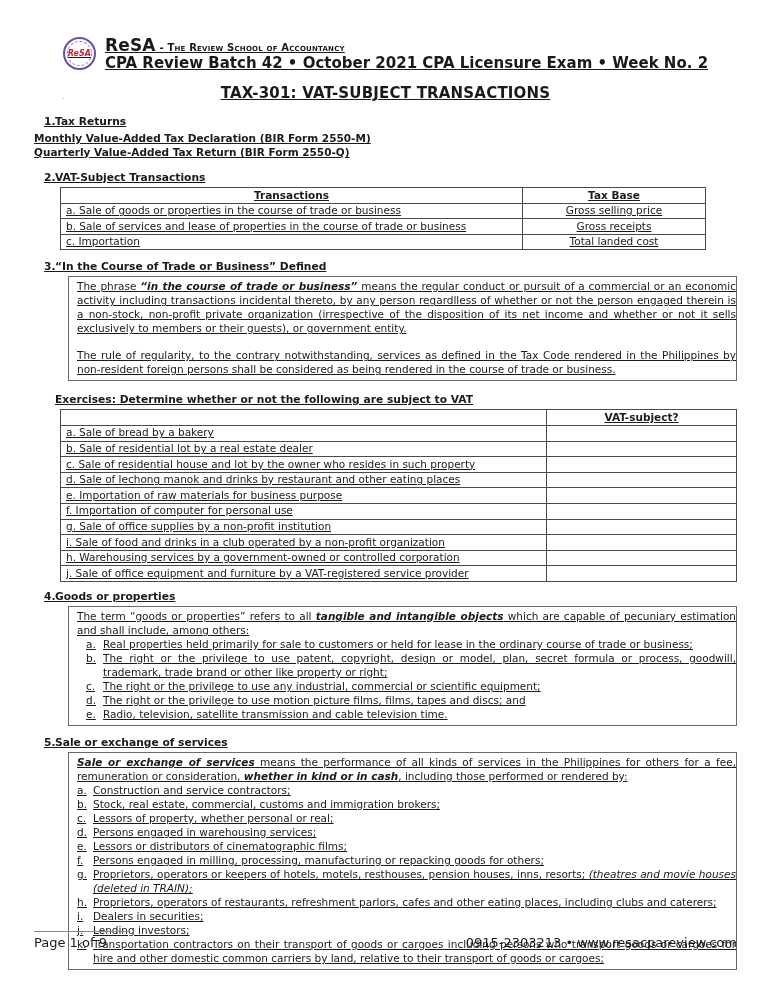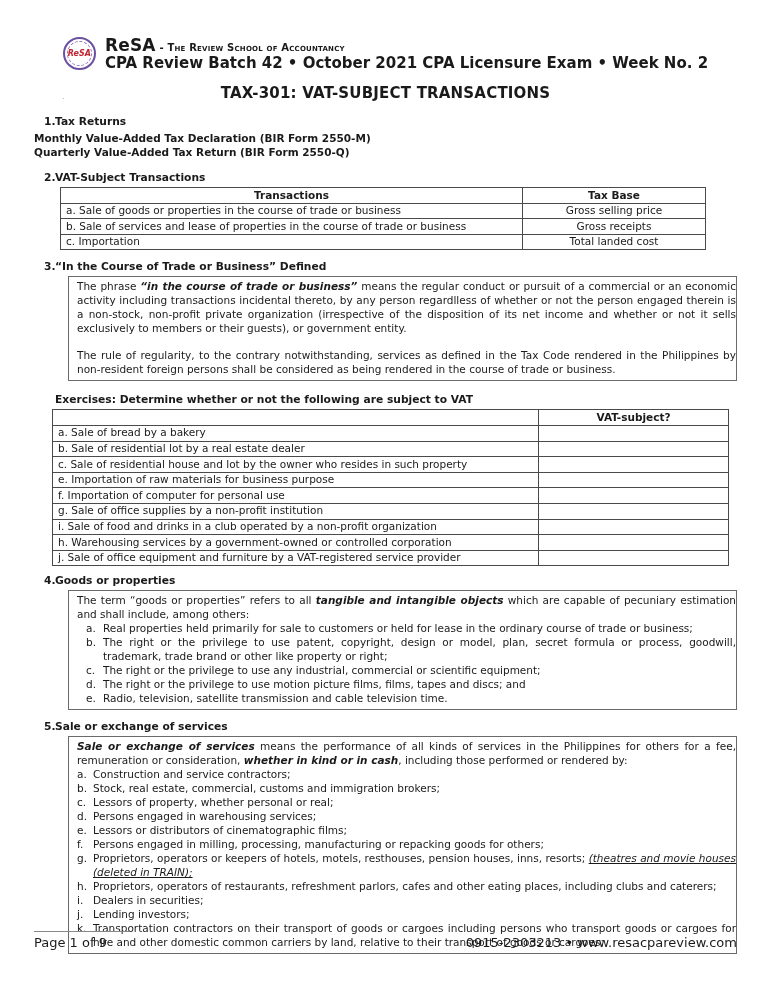--- a/index.html
+++ b/index.html
@@ -1,18 +1,18 @@
 <!DOCTYPE html>
 <html><head>
 <meta charset="utf-8">
 <style>
   * { margin:0; padding:0; box-sizing:border-box; }
   html,body { background:#ffffff; }
   body { width:768px; height:994px; font-family:"DejaVu Sans", sans-serif; color:#1a1a1a; }
-  .page { position:relative; width:768px; height:994px; padding:36px 31px 0 34px; overflow:hidden; background:#fff; }
+  .page { position:relative; width:768px; height:994px; padding:36px 31px 0 34px; overflow:hidden; background:#fff;text-decoration:underline; }
 
   
   .header-center { display:flex; justify-content:center; align-items:center; gap:9px; }
   .logo { width:33px; height:33px; border-radius:50%; border:2px solid #6b4fa0; display:flex; align-items:center; justify-content:center; flex:none; }
   .logo-inner { width:25px; height:25px; border-radius:50%; border:1px dashed #8a6fc0; display:flex; align-items:center; justify-content:center; }
   .logo-inner span { color:#c02530; font-weight:bold; font-style:italic; font-size:8px; }
   .school-line { line-height:18px; white-space:nowrap; }
   .school-main { font-size:17px; font-weight:bold; letter-spacing:0.2px; }
   .school-rest { font-size:10px; font-weight:bold; font-variant:small-caps; letter-spacing:0.2px; }
   .batch-line { font-size:15px; font-weight:bold; line-height:13px; }
@@ -28,21 +28,21 @@
   .sec-no { width:21px; flex:none; padding-left:10px; }
   .bold-line { font-weight:bold; } .gap8 { height:8px; } .gap10 { height:10px; } .gap12 { height:12px; }
 
   
   table { border-collapse:collapse; table-layout:fixed; }
   th, td { border:1px solid #4a4a4a; font-size:10.5px; line-height:13.6px; padding:0.5px 5px; font-weight:normal; text-align:left; overflow:hidden; white-space:nowrap; }
   th { font-weight:bold; text-align:center; }
   .tbl-vat { width:646px; margin-left:26px; }
   .tbl-vat .c2 { width:183px; }
   .tbl-vat td.ctr { text-align:center; }
-  .tbl-ex { width:677px; margin-left:18px; }
+  .tbl-ex { width:677px; margin-left:26px; }
   .tbl-ex .c2 { width:190px; }
   .tbl-ex td.ans { background:#fff; }
 
   
   .box { border:1px solid #6a6a6a; margin-left:34px; padding:2px 0 4px 8px; text-align:justify; }
   .box p { text-align:justify; }
   .p-space { height:13px; }
   .bi { font-weight:bold; font-style:italic; }
   .li { display:flex; }
   .li-letter { flex:none; width:26px; padding-left:9px; }
@@ -154,20 +154,24 @@
           </tr>
         <tr>
             <td>b. Sale of residential lot by a real estate dealer</td>
             <td class="ans"></td>
           </tr>
         <tr>
             <td>c. Sale of residential house and lot by the owner who resides in such property</td>
             <td class="ans"></td>
           </tr>
         <tr>
+            <td>d. Sale of lechong manok and drinks by restaurant and other eating places</td>
+            <td class="ans"></td>
+          </tr>
+        <tr>
             <td>e. Importation of raw materials for business purpose</td>
             <td class="ans"></td>
           </tr>
         <tr>
             <td>f.  Importation of computer for personal use</td>
             <td class="ans"></td>
           </tr>
         <tr>
             <td>g. Sale of office supplies by a non-profit institution</td>
             <td class="ans"></td>

